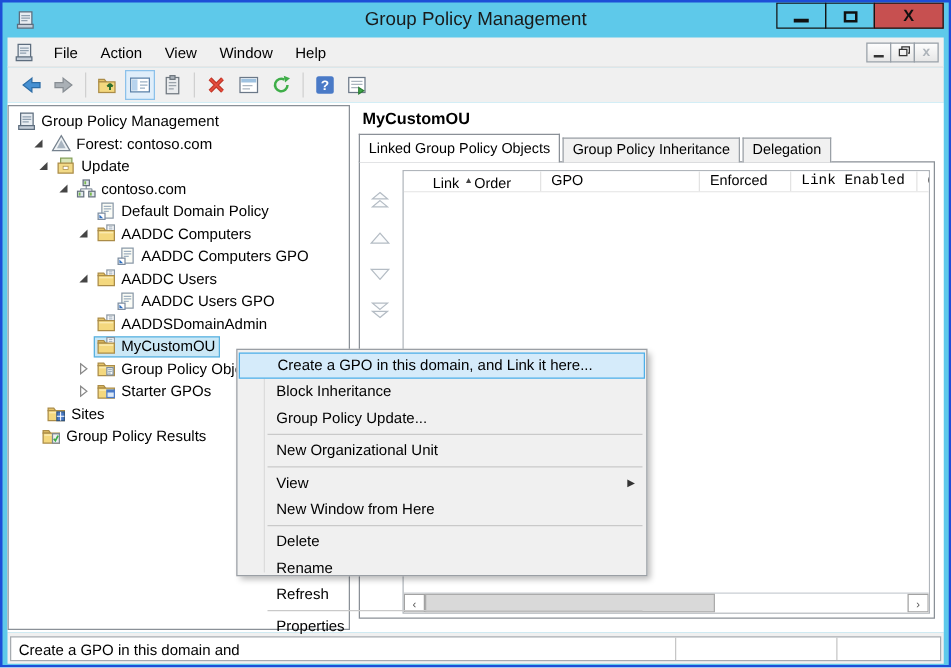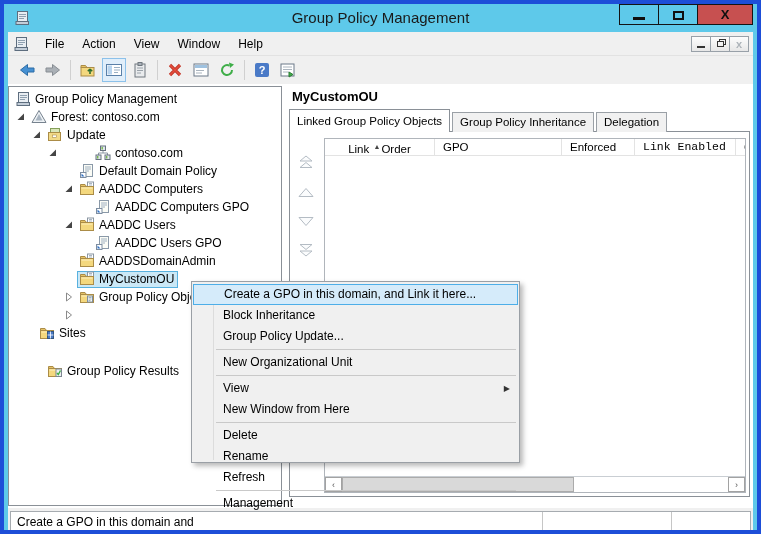--- a/index.html
+++ b/index.html
@@ -1,19 +1,19 @@
 <!DOCTYPE html>
 <html><head>
 <meta charset="utf-8">
 <style>
   html,body{margin:0;padding:0;background:#fff}
   *{box-sizing:border-box}
   .win{position:relative;width:761px;height:534px;background:#5ec9ea;
        font-family:"Liberation Sans","DejaVu Sans",sans-serif;font-size:12px;color:#000;overflow:hidden;
-       border:4px solid #1d4ed8}
+       border:2px solid #1d4ed8}
   
   .titlebar{position:absolute;left:0;top:0;right:0;height:28px}
   .title{position:absolute;left:0;right:0;top:5px;text-align:center;font-size:15px;color:#1a1a1a}
   .t-icon{position:absolute;left:10px;top:6px;width:16px;height:16px}
   .t-btns{position:absolute;right:4px;top:0;display:flex;height:21px}
   .t-btn{width:40px;height:21px;border:1px solid #141414;margin-left:-1px;
          display:flex;align-items:center;justify-content:center;background:transparent}
   .t-close{width:56px;background:#c75050}
   .g-min{width:12px;height:3px;background:#101010;margin-top:7px}
   .g-max{width:11px;height:9px;border:2px solid #101010;margin-top:1px}
@@ -217,21 +217,21 @@
         <div class="tree-row" style="padding-left: 4px;">
           <span class="node">
             <span class="ticon"><svg width="16" height="16" viewBox="0 0 16 16" xmlns="http://www.w3.org/2000/svg">
                 <rect x="3.5" y="1.5" width="10" height="11" fill="#e8edf2" stroke="#5d6d7e"></rect>
                 <path d="M5 4.5 h7 M5 6.5 h7 M5 8.5 h5" stroke="#8fa0b0"></path>
                 <rect x="2" y="11.5" width="12.5" height="3" fill="#c3cdd8" stroke="#5d6d7e"></rect>
               </svg></span>
             <span>Group Policy Management</span>
           </span>
         </div>
-        <div class="tree-row" style="padding-left: 4px;">
+        <div class="tree-row" style="padding-left: 16px;">
           <span class="expander">
             <svg width="10" height="10" viewBox="0 0 10 10" xmlns="http://www.w3.org/2000/svg">
               <polygon points="8,1.5 8,8 1.5,8" fill="#454545"></polygon>
             </svg>
           </span>
           <span class="node">
             <span class="ticon"><svg width="16" height="16" viewBox="0 0 16 16" xmlns="http://www.w3.org/2000/svg">
                 <polygon points="8,1.5 15,13.5 1,13.5" fill="#eef2f5" stroke="#76828e"></polygon>
                 <polygon points="8,5 11.5,11.5 4.5,11.5" fill="#a8b4c0"></polygon>
               </svg></span>
@@ -246,21 +246,21 @@
           </span>
           <span class="node">
             <span class="ticon"><svg width="16" height="16" viewBox="0 0 16 16" xmlns="http://www.w3.org/2000/svg">
                 <rect x="3.5" y="1.5" width="9" height="6" fill="#d9e6b8" stroke="#85a05a"></rect>
                 <rect x="1.5" y="5.5" width="12" height="8" fill="#f2da87" stroke="#ab8c47"></rect>
                 <rect x="5.5" y="8" width="4" height="2.5" fill="#fff" stroke="#ab8c47" stroke-width="0.6"></rect>
               </svg></span>
             <span>Update</span>
           </span>
         </div>
-        <div class="tree-row" style="padding-left: 36px; gap: 32px;">
+        <div class="tree-row" style="padding-left: 36px;">
           <span class="expander">
             <svg width="10" height="10" viewBox="0 0 10 10" xmlns="http://www.w3.org/2000/svg">
               <polygon points="8,1.5 8,8 1.5,8" fill="#454545"></polygon>
             </svg>
           </span>
           <span class="node">
             <span class="ticon"><svg width="16" height="16" viewBox="0 0 16 16" xmlns="http://www.w3.org/2000/svg">
                 <path d="M8 5 v3 M3.5 8 h9 M3.5 8 v2 M12.5 8 v2" stroke="#8a96a2" fill="none"></path>
                 <rect x="5.5" y="1" width="5" height="4.5" fill="#dfe6ec" stroke="#66727e"></rect>
                 <rect x="1" y="10" width="5" height="4.5" fill="#dfe6ec" stroke="#66727e"></rect>
@@ -384,35 +384,45 @@
               </svg></span>
             <span>Group Policy Objects</span>
           </span>
         </div>
         <div class="tree-row" style="padding-left: 52px;">
           <span class="expander">
             <svg width="10" height="10" viewBox="0 0 10 10" xmlns="http://www.w3.org/2000/svg">
               <polygon points="2.5,1 7.5,5 2.5,9" fill="#fff" stroke="#8a8a8a"></polygon>
             </svg>
           </span>
+          <span class="node">
+            <span class="ticon"><svg width="16" height="16" viewBox="0 0 16 16" xmlns="http://www.w3.org/2000/svg">
+                <path d="M1.5 5.5 L1.5 3.5 L6 3.5 L7.5 5.5 Z" fill="#e6c367" stroke="#ab8c47"></path>
+                <rect x="1.5" y="5.5" width="13" height="8" fill="#f4d87e" stroke="#ab8c47"></rect>
+                <rect x="2.5" y="6.5" width="11" height="1.2" fill="#fbeab0"></rect>
+                <rect x="8.5" y="7" width="6" height="6" fill="#dce9f7" stroke="#4a7ac7"></rect>
+                <rect x="8.5" y="7" width="6" height="2" fill="#4a7ac7"></rect>
+              </svg></span>
+            <span>Starter GPOs</span>
+          </span>
         </div>
         <div class="tree-row" style="padding-left: 12px;">
           <span class="expander"></span>
           <span class="node">
             <span class="ticon"><svg width="16" height="16" viewBox="0 0 16 16" xmlns="http://www.w3.org/2000/svg">
                 <path d="M1.5 5.5 L1.5 3.5 L6 3.5 L7.5 5.5 Z" fill="#e6c367" stroke="#ab8c47"></path>
                 <rect x="1.5" y="5.5" width="13" height="8" fill="#f4d87e" stroke="#ab8c47"></rect>
                 <rect x="2.5" y="6.5" width="11" height="1.2" fill="#fbeab0"></rect>
                 <rect x="8.5" y="6.5" width="6" height="7" fill="#4a7ac7" stroke="#33567f"></rect>
                 <path d="M8.5 10 h6 M11.5 6.5 v7" stroke="#fff" stroke-width="0.8"></path>
               </svg></span>
             <span>Sites</span>
           </span>
         </div>
-        <div class="tree-row" style="padding-left: 20px; margin-top: 20px;">
+        <div class="tree-row" style="padding-left: 8px;">
           <span class="expander"></span>
           <span class="node">
             <span class="ticon"><svg width="16" height="16" viewBox="0 0 16 16" xmlns="http://www.w3.org/2000/svg">
                 <path d="M1.5 5.5 L1.5 3.5 L6 3.5 L7.5 5.5 Z" fill="#e6c367" stroke="#ab8c47"></path>
                 <rect x="1.5" y="5.5" width="13" height="8" fill="#f4d87e" stroke="#ab8c47"></rect>
                 <rect x="2.5" y="6.5" width="11" height="1.2" fill="#fbeab0"></rect>
                 <rect x="9" y="6" width="5.5" height="7.5" fill="#eef0f2" stroke="#7d8791"></rect>
                 <polyline points="10,10 11.3,11.5 13.5,7.5" fill="none" stroke="#3fae49" stroke-width="1.4"></polyline>
               </svg></span>
             <span>Group Policy Results</span>
@@ -489,16 +499,16 @@
       <div class="cm-sep"></div>
       <div class="cm-item"><span>New Organizational Unit</span></div>
       <div class="cm-sep"></div>
       <div class="cm-item"><span>View</span><span class="cm-arrow">▶</span></div>
       <div class="cm-item"><span>New Window from Here</span></div>
       <div class="cm-sep"></div>
       <div class="cm-item"><span>Delete</span></div>
       <div class="cm-item"><span>Rename</span></div>
       <div class="cm-item"><span>Refresh</span></div>
       <div class="cm-sep"></div>
-      <div class="cm-item"><span>Management</span></div>
+      <div class="cm-item"><span>Properties</span></div>
     </div>
 
 </div>
 
 </body></html>

